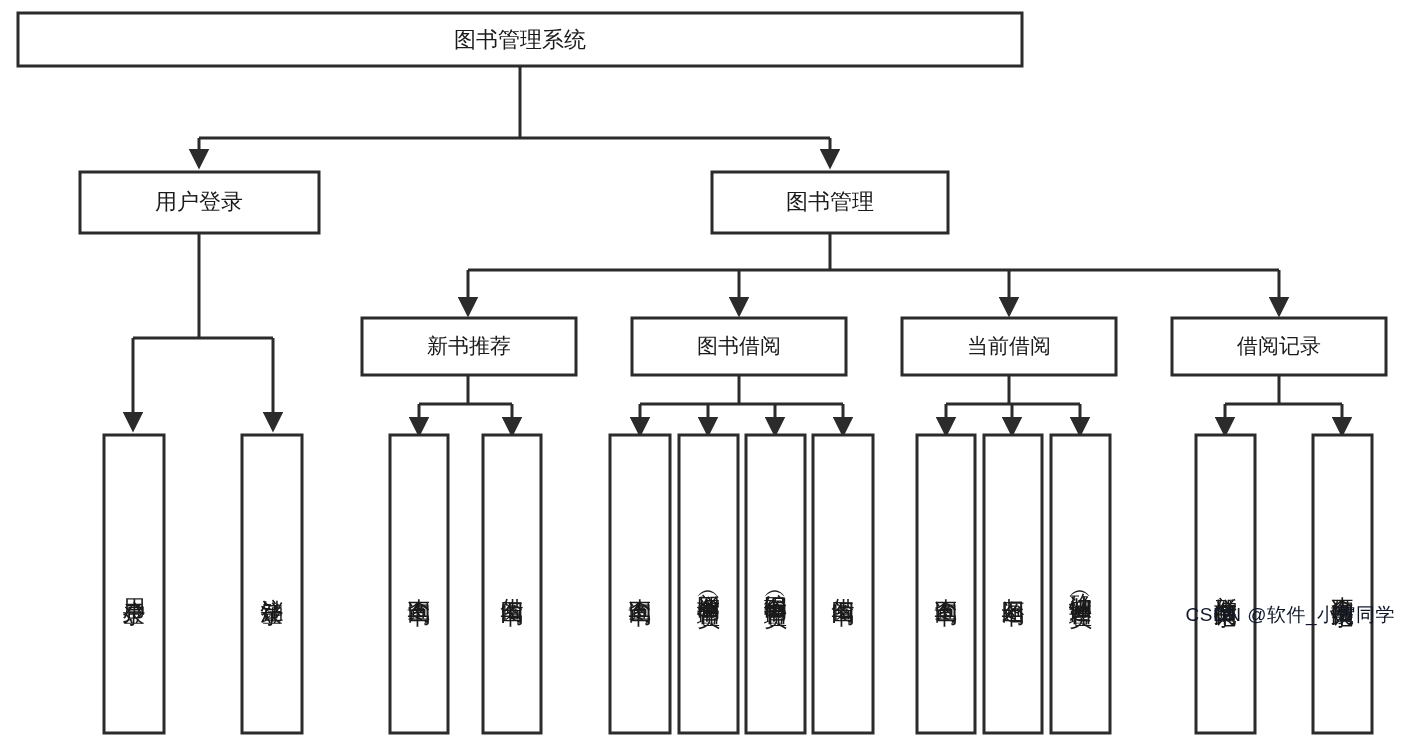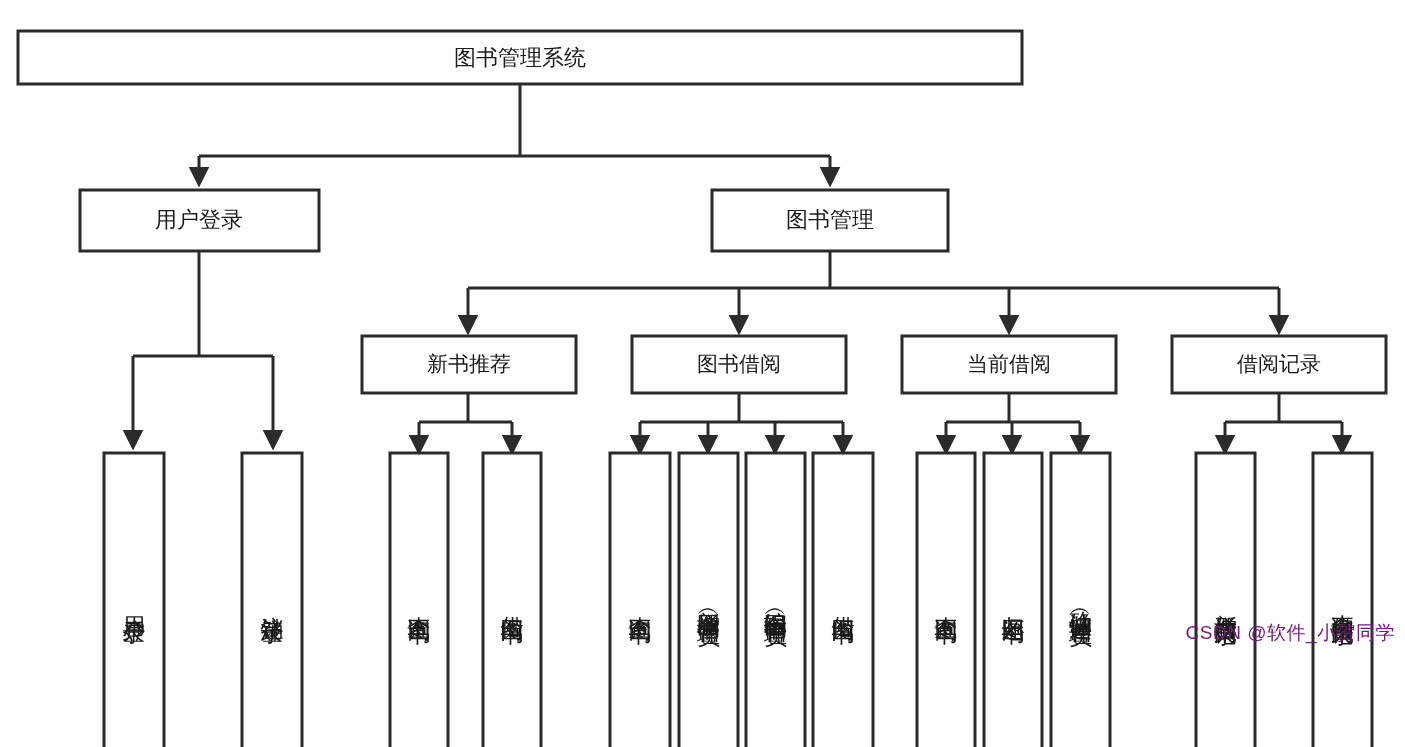--- a/index.html
+++ b/index.html
@@ -1,20 +1,20 @@
 <!DOCTYPE html>
 <html><head>
 <meta charset="utf-8">
 <style>
   html,body{margin:0;padding:0;background:#ffffff;}
   body{
     width:1405px;height:747px;overflow:hidden;
     font-family:"Liberation Sans","DejaVu Sans",sans-serif;
   }
-  #stage{position:relative;width:1405px;height:632px;background:#fff;margin-top:18px;}
+  #stage{position:relative;width:1405px;height:632px;background:#fff;}
   svg#diagram{position:absolute;left:0;top:0;width:1405px;height:747px;display:block;}
   .node-rect{fill:#ffffff;stroke:#2b2b2b;stroke-width:3;}
   .edge{stroke:#2b2b2b;stroke-width:3;fill:none;stroke-linecap:butt;}
   .node-label{
     fill:#1a1a1a;font-family:"Liberation Sans","DejaVu Sans",sans-serif;
     font-size:21px;text-anchor:middle;dominant-baseline:middle;
   }
   .node-label.lvl1{font-size:22px;}
   .node-label.lvl2{font-size:21px;}
   
@@ -24,21 +24,21 @@
     writing-mode:vertical-rl;text-orientation:upright;
     font-family:"Liberation Sans","DejaVu Sans",sans-serif;
     font-size:23px;color:#1a1a1a;line-height:1.0;
     letter-spacing:2px;
     white-space:nowrap;
     pointer-events:none;
   }
   .watermark{
     position:absolute;right:10px;bottom:4px;
     font-family:"Liberation Sans","DejaVu Sans",sans-serif;
-    font-size:19px;color:#701a75;letter-spacing:0.5px;
+    font-size:19px;color:#0f172a;letter-spacing:0.5px;
     white-space:nowrap;pointer-events:none;
   }
 </style>
 </head>
 <body>
 
 <div id="stage">
 
   <svg id="diagram" viewBox="0 0 1405 747">
     <defs>

